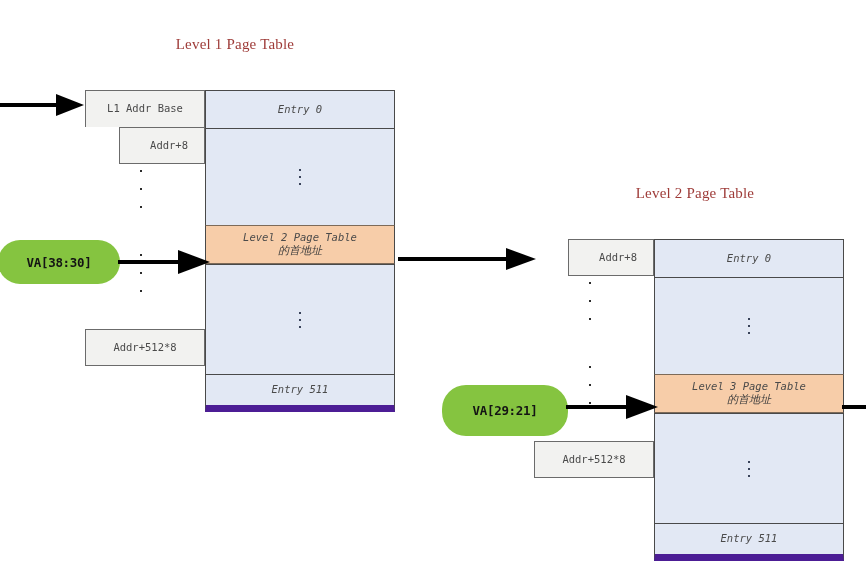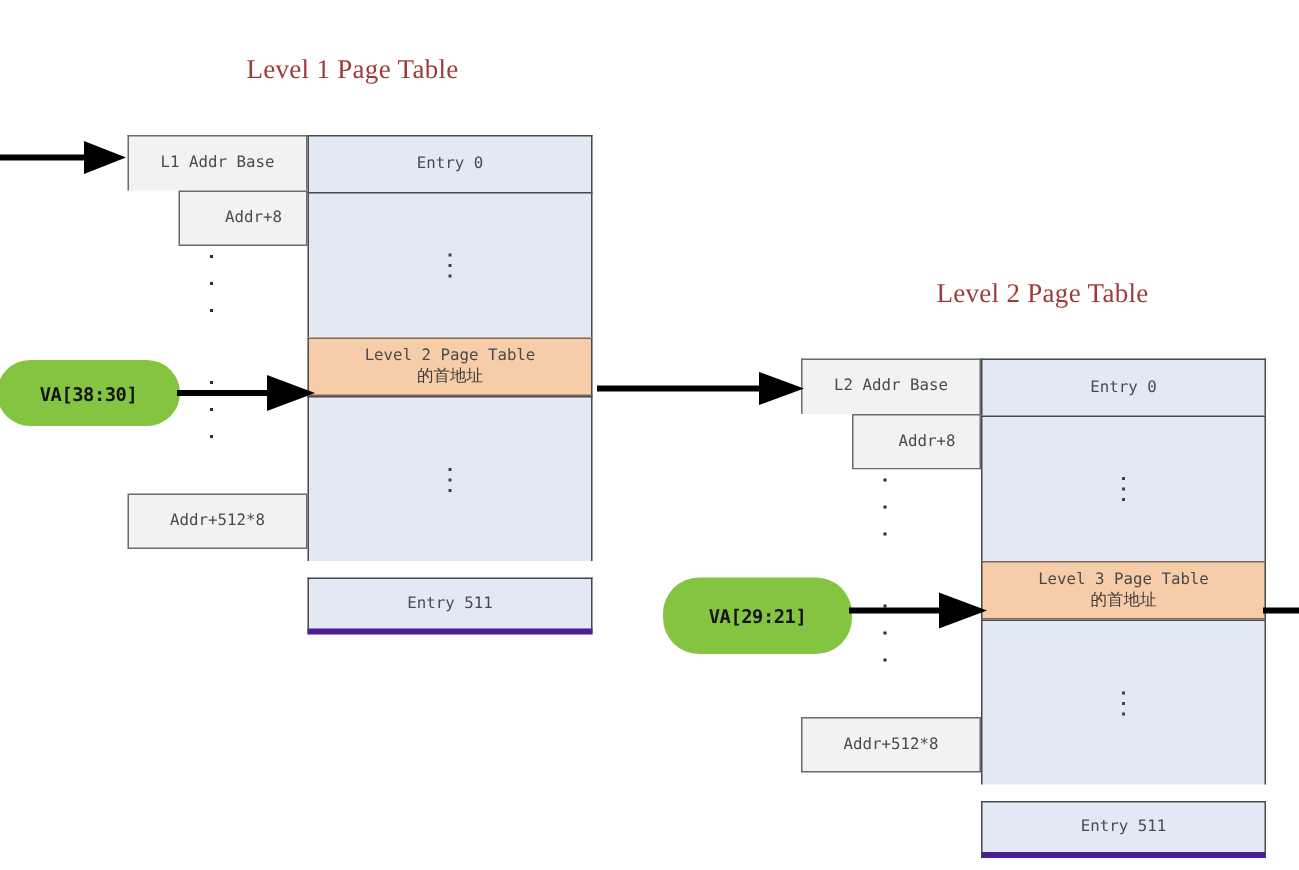--- a/index.html
+++ b/index.html
@@ -10,21 +10,21 @@
     overflow:hidden;
     position:relative;
   }
   .stage{position:absolute;left:0;top:0;width:866px;height:580px;}
 
   
   .pt-title{
     position:absolute;
     color:#9e3b38;
     font-family:"Liberation Serif", serif;
-    font-size:18px;
+    font-size:15px;
     letter-spacing:.2px;
     white-space:nowrap;
     text-align:center;
   }
 
   
   .ptable{position:absolute;}
 
   .addr-col{position:absolute;left:0;top:0;width:120px;}
   .entry-col{position:absolute;left:120px;top:0;width:190px;}
@@ -54,22 +54,23 @@
     margin-top:17px;
   }
 
   .addr-gap{height:148px;background:#ffffff;position:relative;}
 
   .entry-cell{
     background:#e2e8f4;
     border:1px solid #494949;
     border-bottom:none;
     box-sizing:border-box;
-  }
-  .entry-cell.bottom{border-bottom:4px solid #4c1d95;margin-top:11px;}
+    font-style:italic;
+  }
+  .entry-cell.bottom{border-bottom:7px solid #4c1d95;}
   .entry-cell.highlight{
     background:#f6ccа8;
     background:#f7cda9;
     border-top:1px solid #7d6a58;
     border-bottom:1px solid #7d6a58;
     white-space:nowrap;
   }
   .entry-cell .two-line{
     display:flex;flex-direction:column;align-items:center;justify-content:center;
   }
@@ -159,21 +160,20 @@
 
       <div class="cell entry-cell bottom" style="height:38px;">Entry 511</div>
     </div>
   </div>
 
   <div class="pt-title" style="left:545px;top:185px;width:300px;">Level 2 Page Table</div>
 
   <div class="ptable" style="left:534px;top:239px;width:310px;height:322px;">
 
     <div class="addr-col">
-      <div class="cell addr-cell">L2 Addr Base</div>
       <div class="cell addr-cell right-aligned last-of-top">Addr+8</div>
 
       <div class="addr-gap">
         <div class="vdots addr" style="position:absolute;left:55px;top:6px;">
           <i></i>
             <i></i>
             <i></i>
         </div>
         <div class="vdots addr" style="position:absolute;left:55px;top:90px;">
           <i></i>

